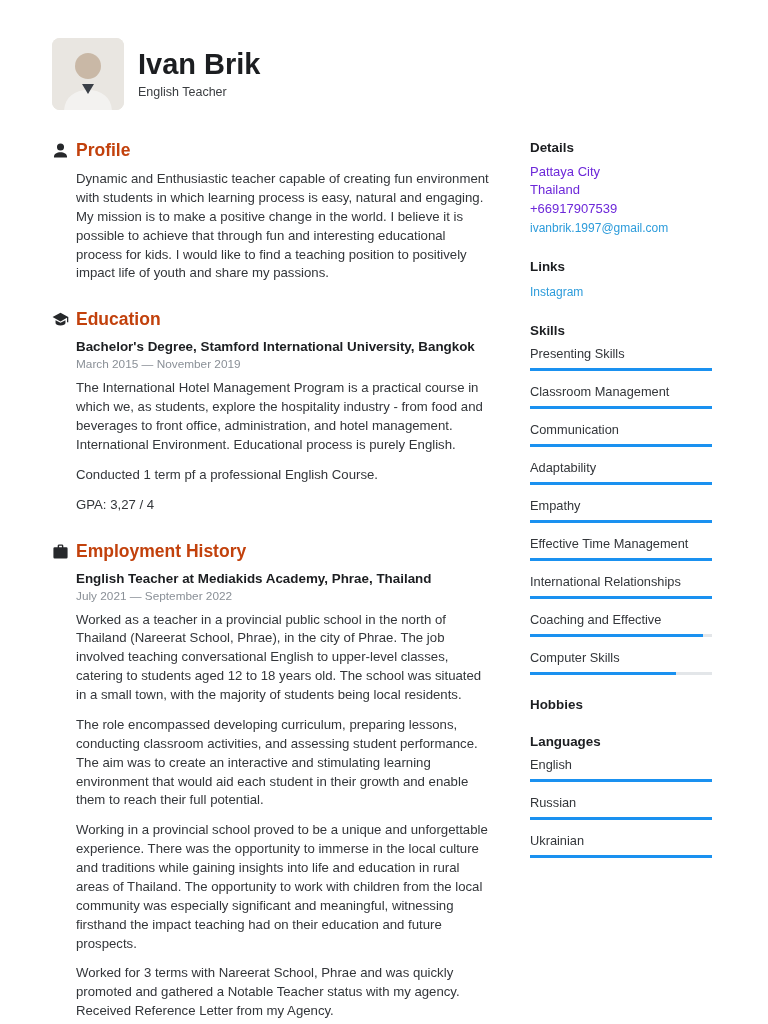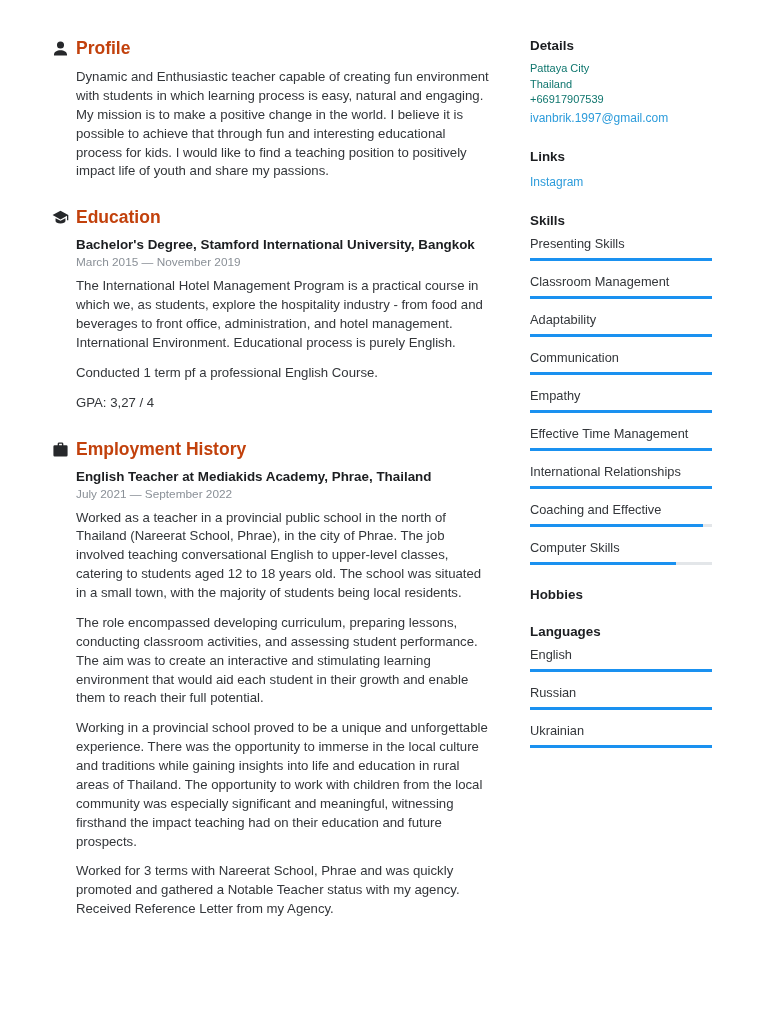--- a/index.html
+++ b/index.html
@@ -37,33 +37,47 @@
   .section-heading { font-size: 17.5px; font-weight: 700; color: #c2410c; margin-bottom: 9px; }
   .body-text { font-size: 13.2px; line-height: 1.43; color: #33363a; }
   .body-text p { margin-bottom: 11px; }
   .body-text p:last-child { margin-bottom: 0; }
   .entry-title { font-size: 13.4px; font-weight: 700; color: #1c1e21; margin-bottom: 3px; }
   .entry-dates { font-size: 11.8px; color: #8a9097; margin-bottom: 8px; }
 
   
   .side-section { margin-bottom: 22px; }
   .side-heading { font-size: 13.4px; font-weight: 700; color: #1c1e21; margin-bottom: 8px; }
-  .side-text { font-size: 11px; line-height: 1.42; color: #0f766e; }
+  .side-text { font-size: 13px; line-height: 1.42; color: #6d28d9; }
   a.link { color: #2d9cdb; text-decoration: none; font-size: 12px; line-height: 1.42; display: inline-block; }
 
   .skill-item { margin-bottom: 13px; }
   .skill-name { font-size: 12.8px; color: #33363a; margin-bottom: 7px; }
   .skill-track { width: 100%; height: 3px; background: #e3e6e9; position: relative; }
   .skill-fill { height: 3px; background: var(--accent, #1a91f0); }
 </style>
 </head>
 <body>
 
 <div class="page">
 
+  <div class="header">
+    <div class="avatar">
+      <svg viewBox="0 0 72 72" width="72" height="72">
+        <rect width="72" height="72" fill="#e9e6e1"></rect>
+        <circle cx="36" cy="28" r="13" fill="#c9b8a6"></circle>
+        <path d="M12 74c0-14 10-22 24-22s24 8 24 22z" fill="#f3f2f0"></path>
+        <path d="M30 46h12l-6 10z" fill="#3a3f46"></path>
+      </svg>
+    </div>
+    <div>
+      <div class="name">Ivan Brik</div>
+      <div class="job-title">English Teacher</div>
+    </div>
+  </div>
 
   <div class="columns">
 
     <div class="main">
 
       <div class="section">
         <div class="section-icon">
           <svg viewBox="0 0 24 24">
               <path d="M12 12a5 5 0 1 0-5-5 5 5 0 0 0 5 5zm0 2.5c-5 0-9.2 2.6-9.2 6V22h18.4v-1.5c0-3.4-4.2-6-9.2-6z"></path>
             </svg>
@@ -139,27 +153,27 @@
                 <div class="skill-fill" style="width: 100%;"></div>
               </div>
             </div>
             <div class="skill-item">
               <div class="skill-name">Classroom Management</div>
               <div class="skill-track">
                 <div class="skill-fill" style="width: 100%;"></div>
               </div>
             </div>
             <div class="skill-item">
+              <div class="skill-name">Communication</div>
+              <div class="skill-track">
+                <div class="skill-fill" style="width: 100%;"></div>
+              </div>
+            </div>
+            <div class="skill-item">
               <div class="skill-name">Adaptability</div>
-              <div class="skill-track">
-                <div class="skill-fill" style="width: 100%;"></div>
-              </div>
-            </div>
-            <div class="skill-item">
-              <div class="skill-name">Communication</div>
               <div class="skill-track">
                 <div class="skill-fill" style="width: 100%;"></div>
               </div>
             </div>
             <div class="skill-item">
               <div class="skill-name">Empathy</div>
               <div class="skill-track">
                 <div class="skill-fill" style="width: 100%;"></div>
               </div>
             </div>

